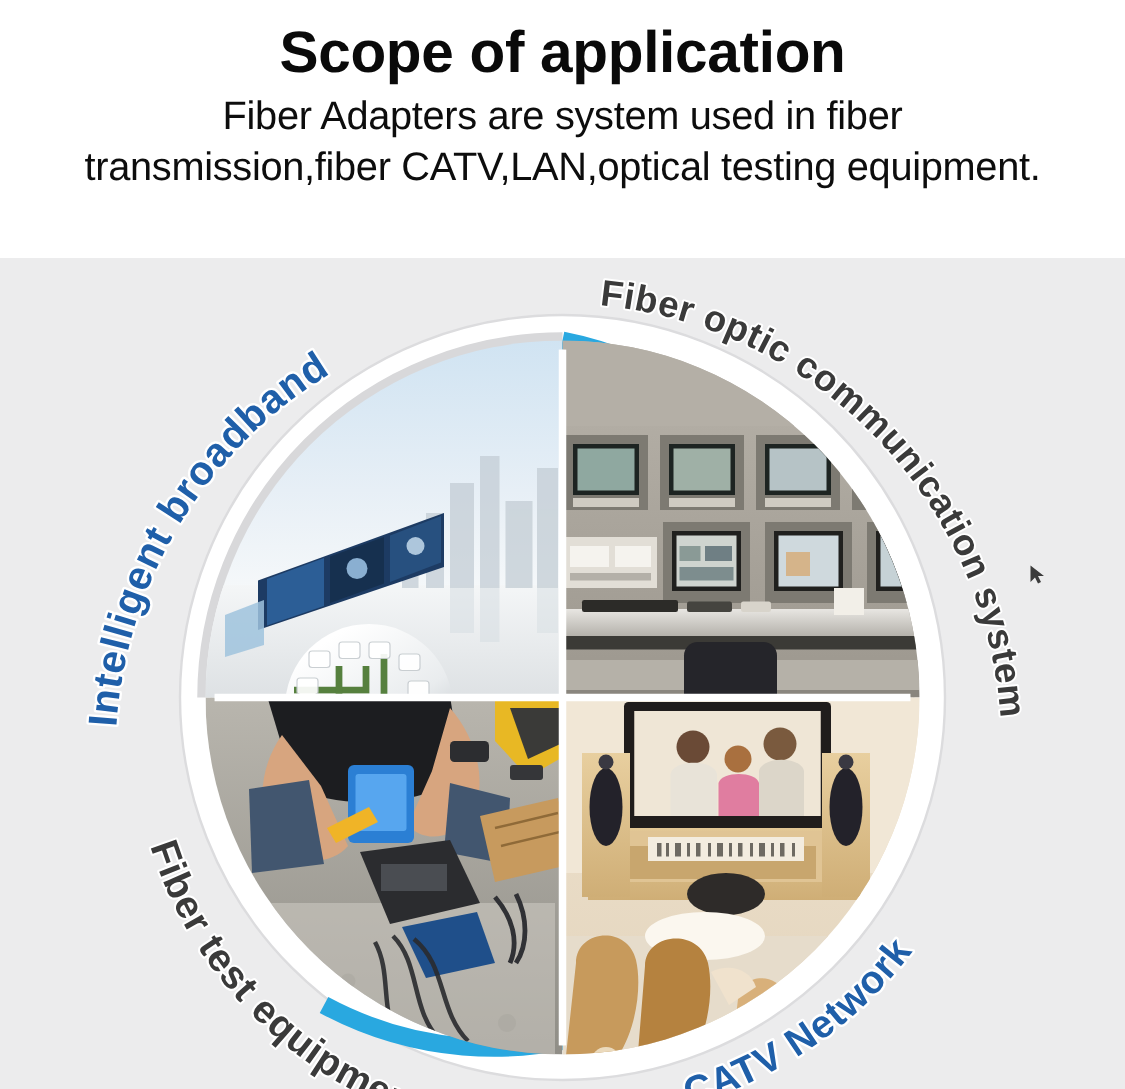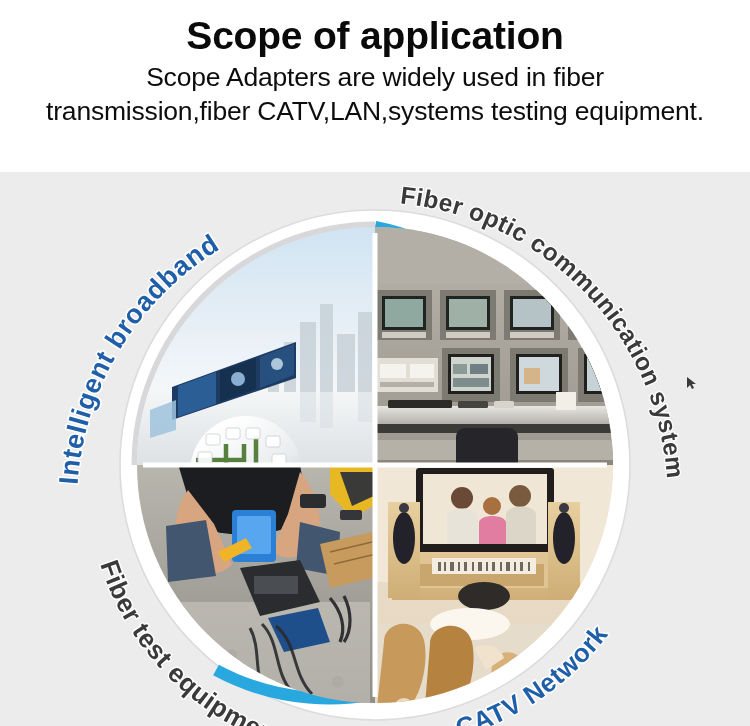--- a/index.html
+++ b/index.html
@@ -68,22 +68,22 @@
   }
 </style>
 </head>
 <body>
 
 <div id="page">
 
   <div id="header">
     <h1 id="title">Scope of application</h1>
     <div id="subtitle">
-      <span class="subline">Scope Adapters are widely used in fiber</span>
-      <span class="subline">transmission,fiber CATV,LAN,systems testing equipment.</span>
+      <span class="subline">Fiber Adapters are system used in fiber</span>
+      <span class="subline">transmission,fiber CATV,LAN,optical testing equipment.</span>
     </div>
   </div>
 
   <div id="diagram">
     <svg id="diagram-svg" viewBox="0 0 750 554" xmlns="http://www.w3.org/2000/svg">
       <defs>
 
         <clipPath id="clipDisc">
           <circle cx="375" cy="293" r="232"></circle>
         </clipPath>

